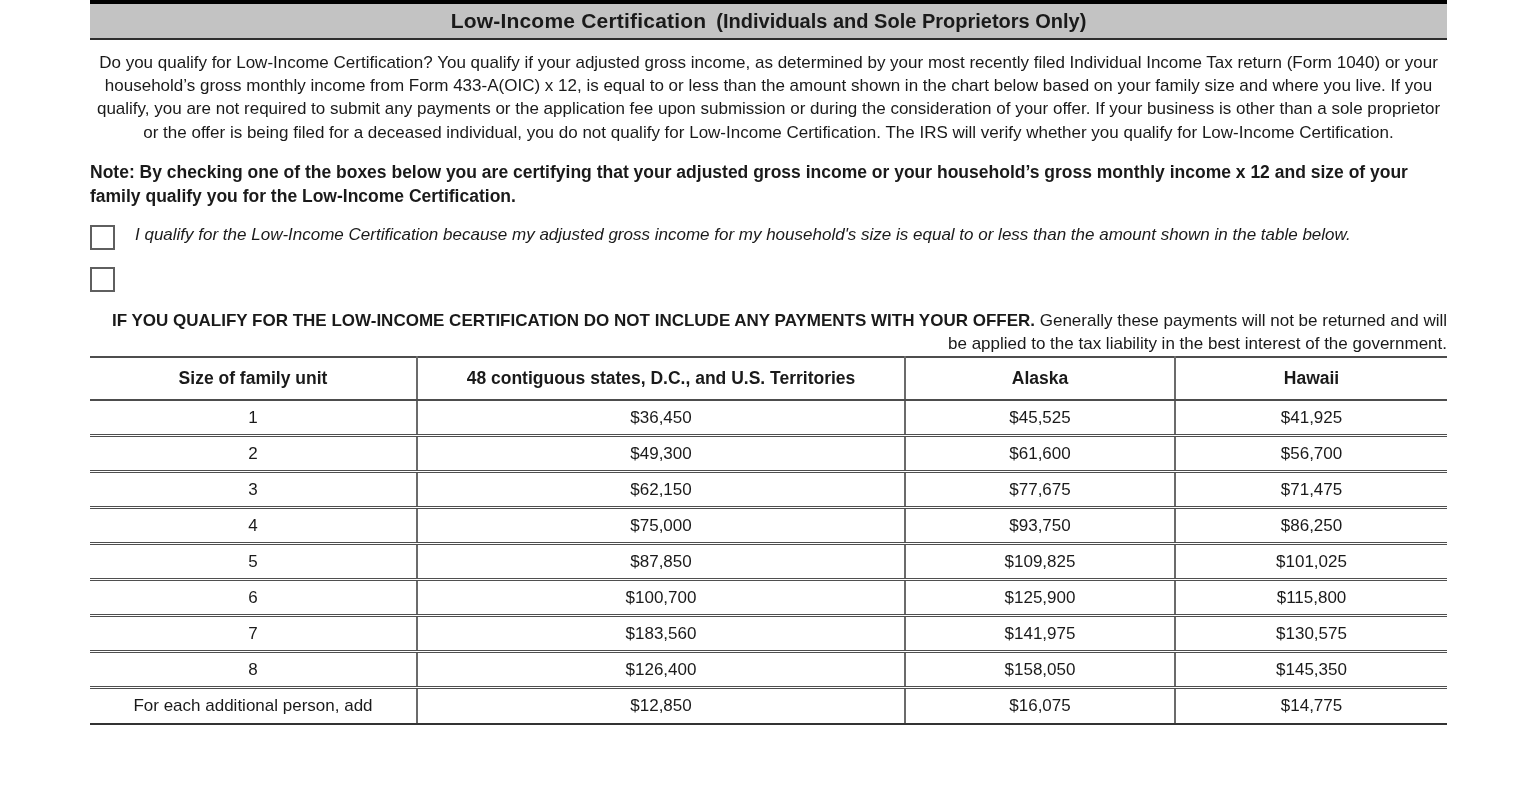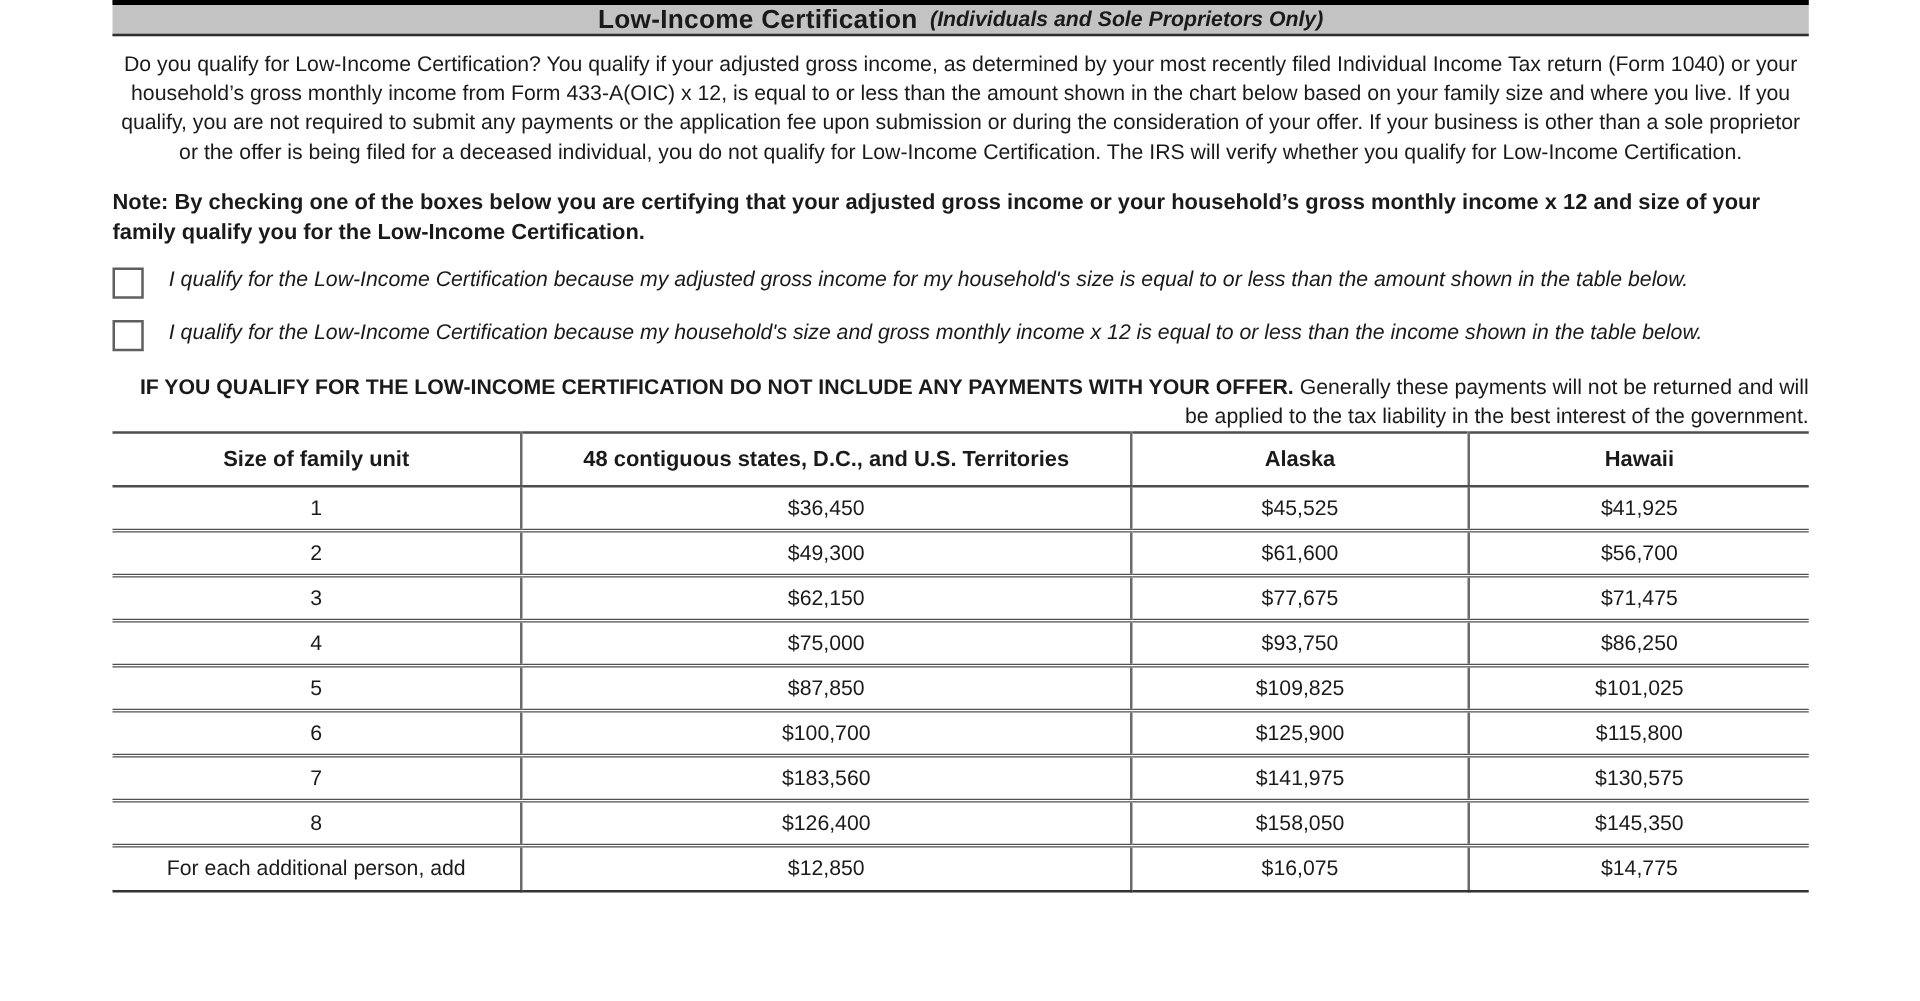--- a/index.html
+++ b/index.html
@@ -8,29 +8,29 @@
     background: #ffffff;
     font-family: "Liberation Sans", "DejaVu Sans", sans-serif;
     color: #1a1a1a;
     overflow: hidden;
   }
   .page { width: 1536px; height: 801px; padding: 0 89px 0 90px; }
 
   
   .title-bar {
     margin-top: 0;
-    height: 29px;
+    height: 40px;
     background: #c3c3c3;
     border-top: 4px solid #000000;
     border-bottom: 2px solid #2e2e2e;
     display: flex; align-items: center; justify-content: center;
     gap: 10px;
   }
   .title-main { font-size: 21px; font-weight: bold; letter-spacing: 0.2px; }
-  .title-sub  { font-size: 17px; font-weight: bold; font-style: italic; }
+  .title-sub  { font-size: 20px; font-weight: bold; }
 
   
   .intro {
     margin-top: 11px;
     font-size: 17px; line-height: 23.2px;
     text-align: center;
   }
   .note {
     margin-top: 16px;
     font-size: 17.5px; line-height: 24px;
@@ -104,21 +104,20 @@
 
   <p class="note">Note: By checking one of the boxes below you are certifying that your adjusted gross income or your household’s gross monthly income x 12 and size of your family qualify you for the Low-Income Certification.</p>
 
   <div class="check-row">
     <span class="checkbox" role="checkbox" aria-checked="false"></span>
     <span class="check-label">I qualify for the Low-Income Certification because my adjusted gross income for my household's size is equal to or less than the amount shown in the table below.</span>
   </div>
 
   <div class="check-row">
     <span class="checkbox" role="checkbox" aria-checked="false"></span>
-    <span class="check-label">I qualify for the Low-Income Certification because my household's size and gross monthly income x 12 is equal to or less than the income shown in the table below.</span>
   </div>
 
   <p class="warning"><span class="w-bold">IF YOU QUALIFY FOR THE LOW-INCOME CERTIFICATION DO NOT INCLUDE ANY PAYMENTS WITH YOUR OFFER.</span><span> Generally these payments will not be returned and will be applied to the tax liability in the best interest of the government.</span></p>
 
   <table class="income">
     <colgroup>
         <col class="c1">
         <col class="c2">
         <col class="c3">
         <col class="c4">

